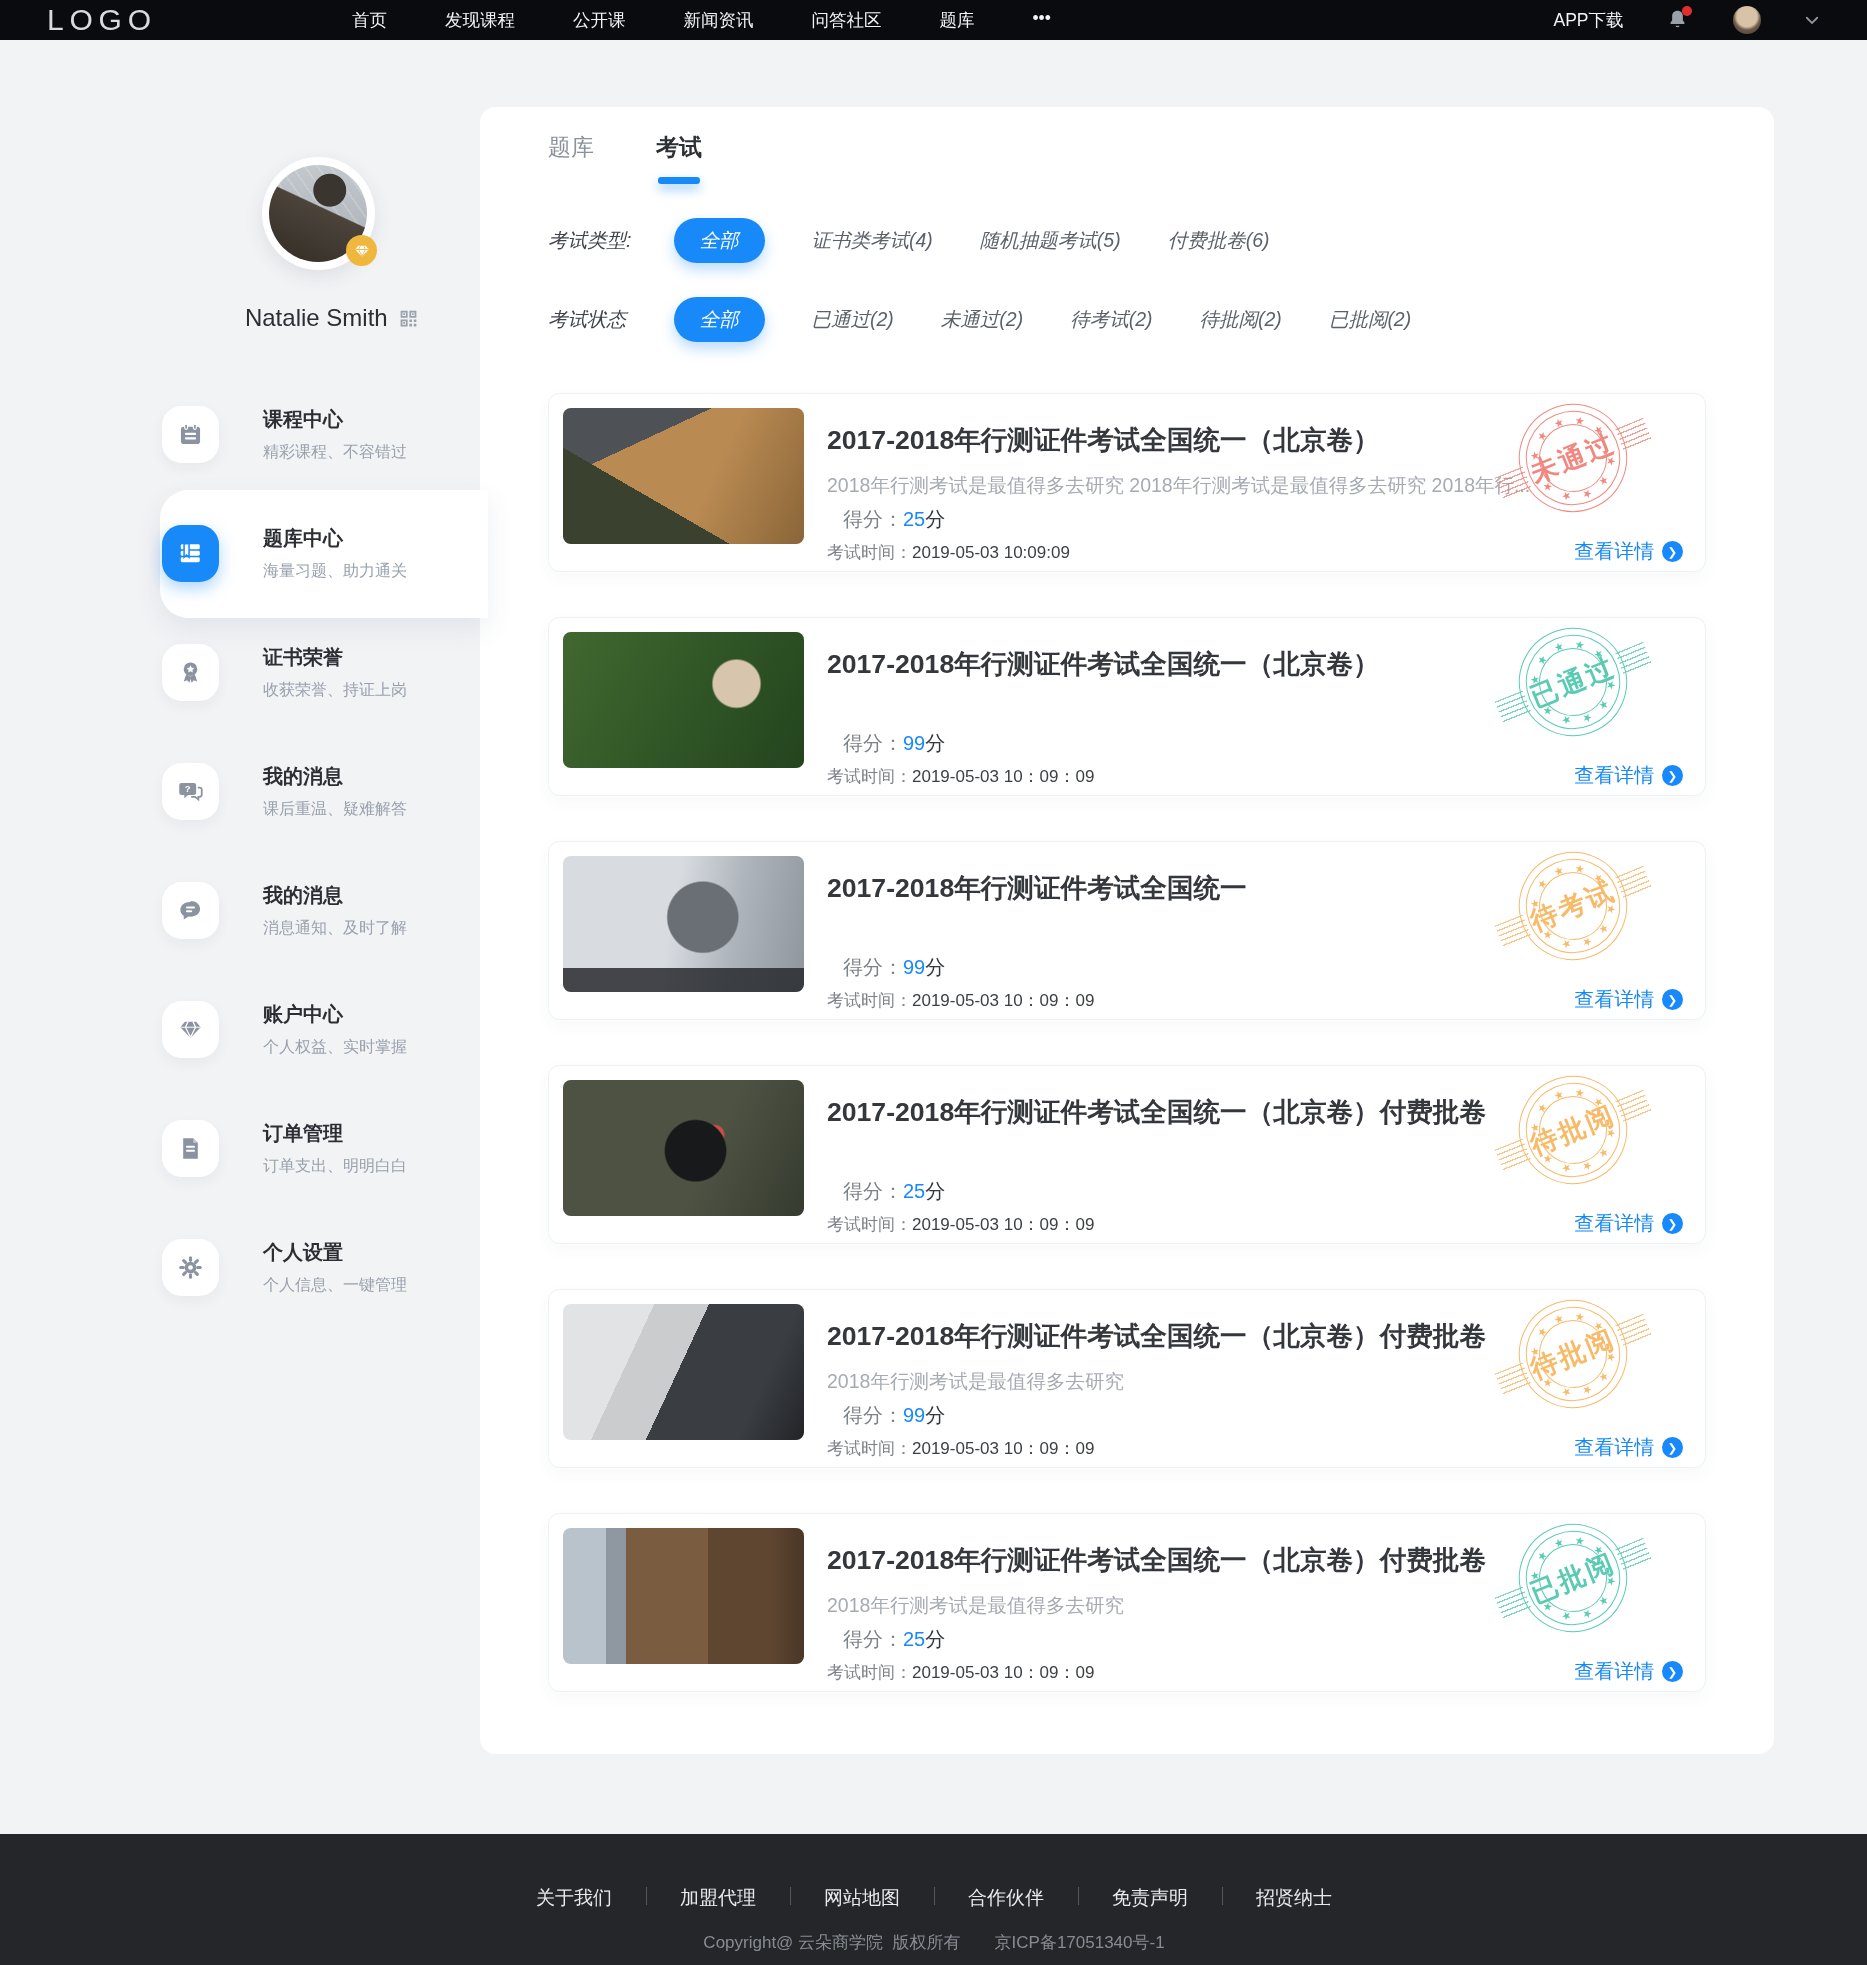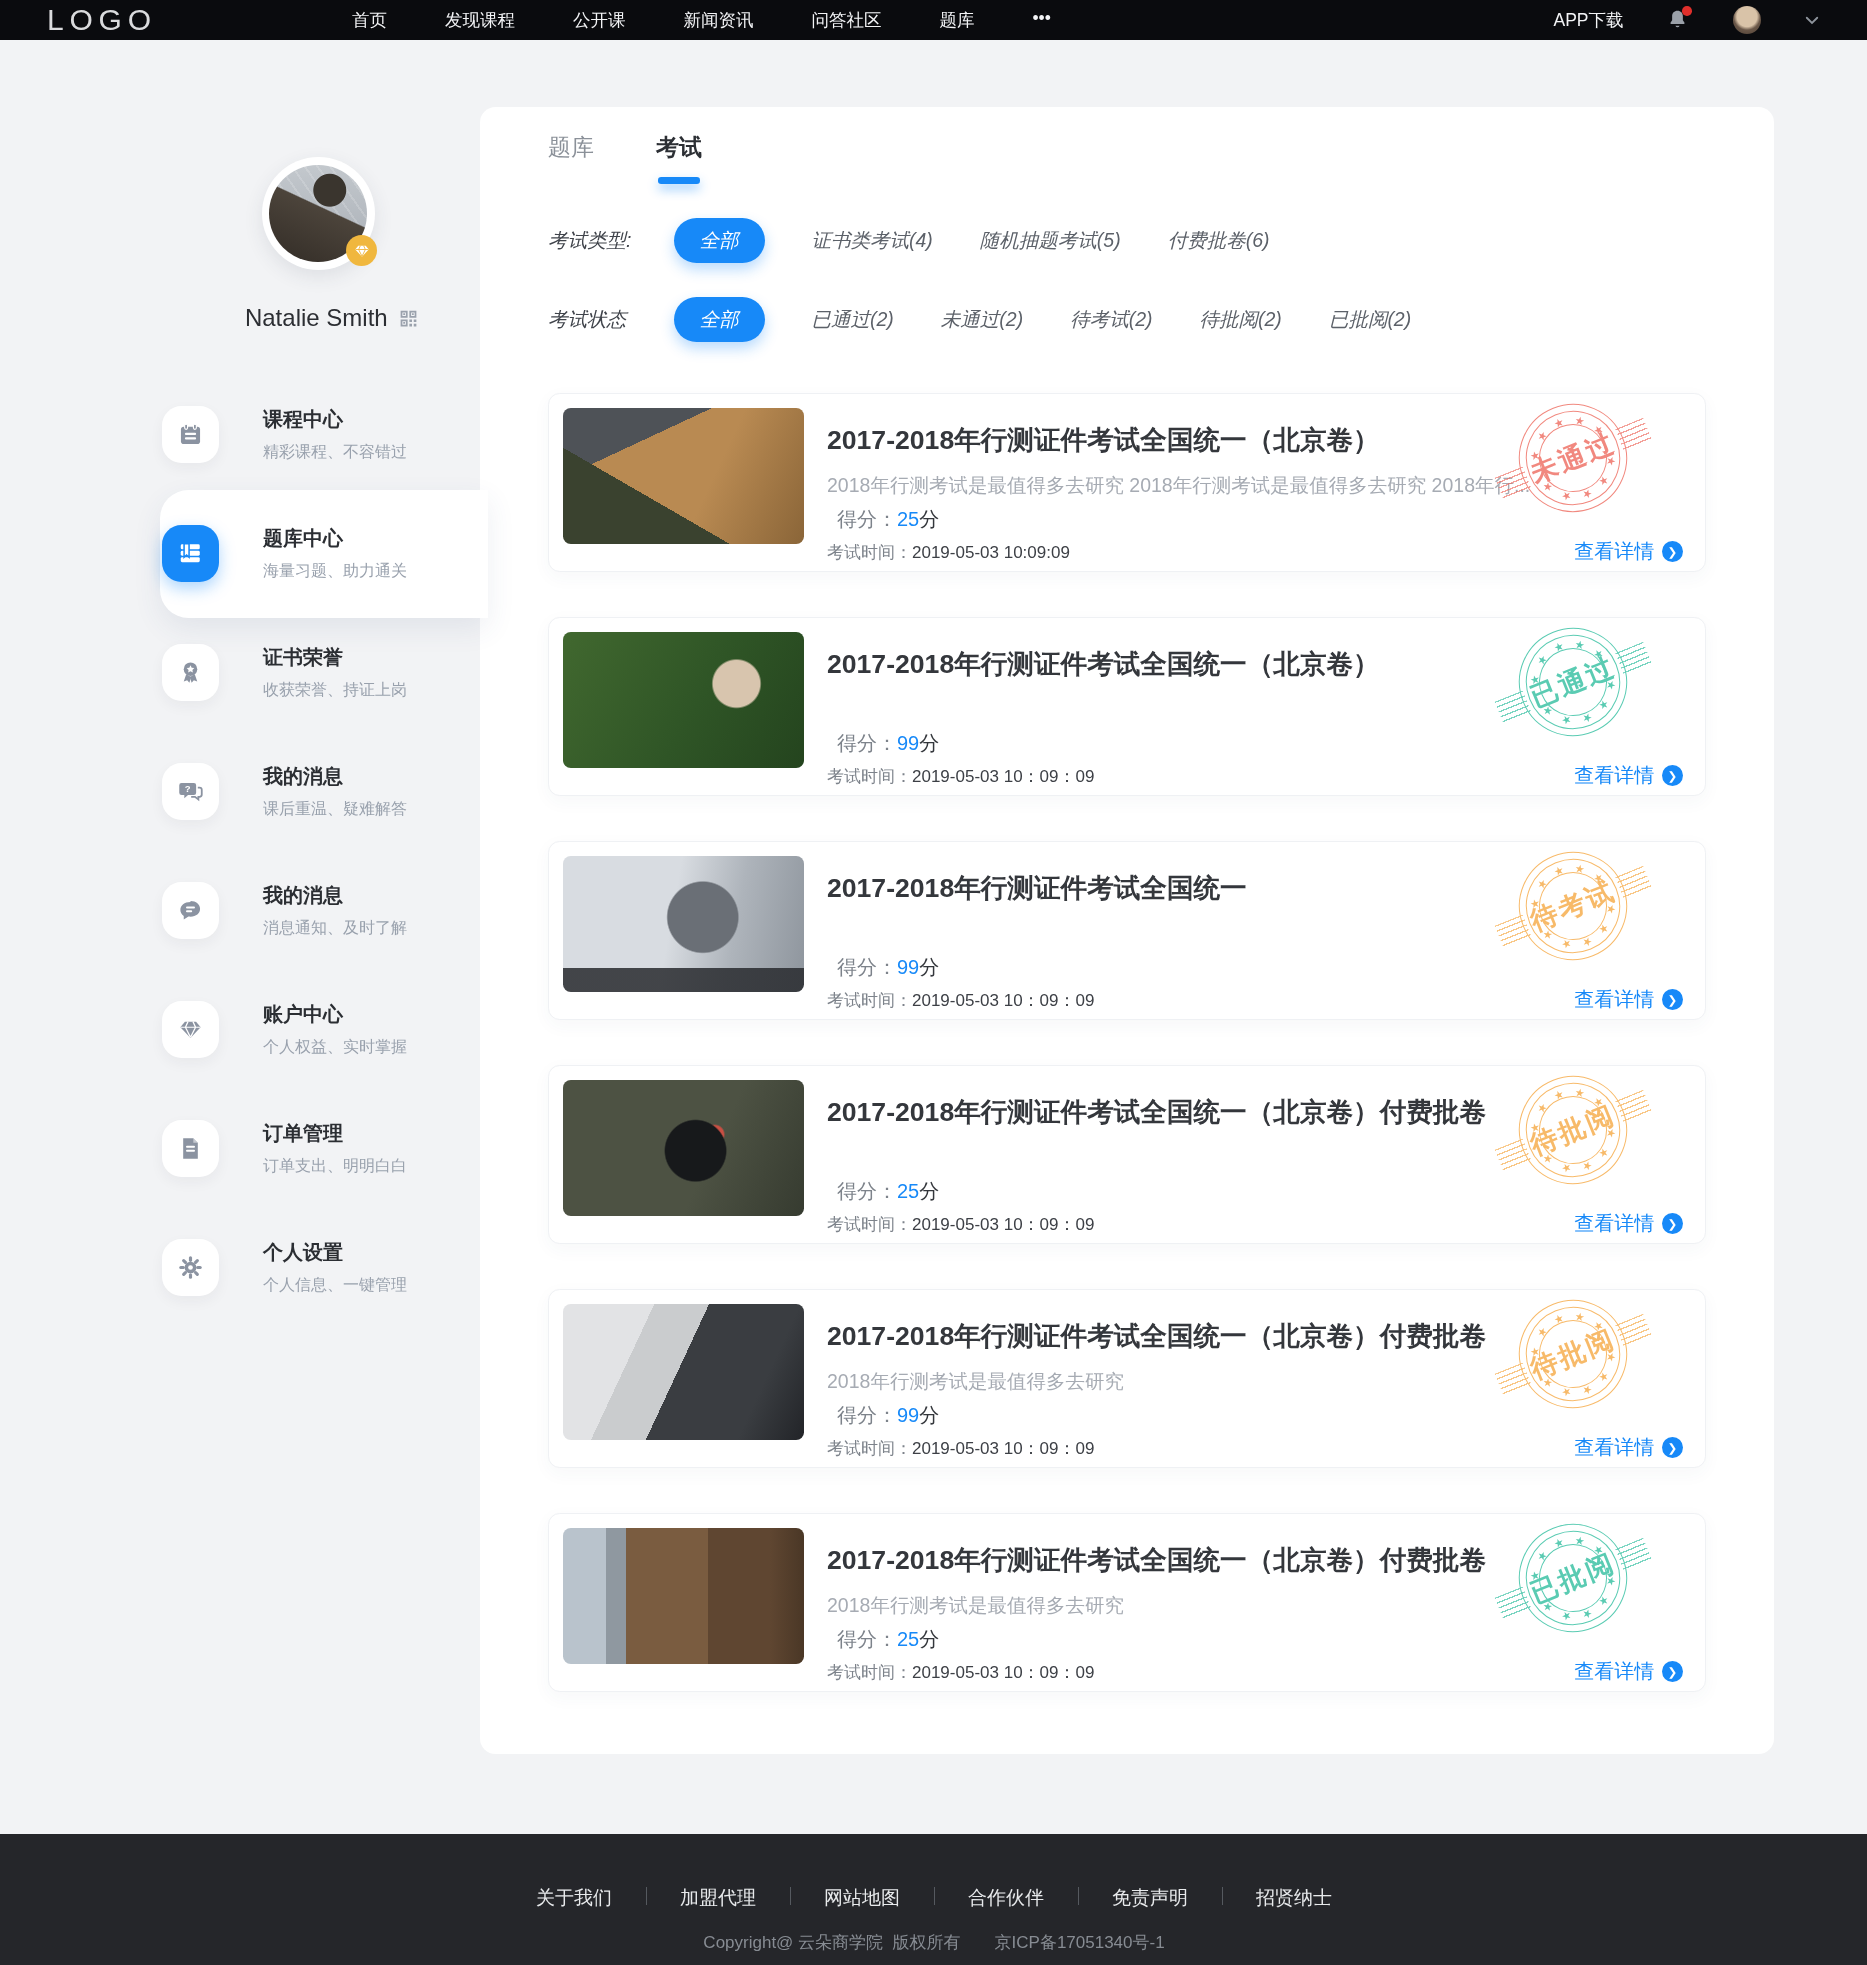--- a/index.html
+++ b/index.html
@@ -76,21 +76,21 @@
 
   
   .card-list { margin:51px 68px 0 68px; }
   .card { position:relative; height:179px; background:#fff; border:0.6px solid #eff1f4;
           border-radius:11.7px; box-shadow:0 5.2px 18px rgba(60,70,90,.04); margin-bottom:45px; }
   .thumb { position:absolute; left:14.3px; top:14.3px; width:241px; height:136px; border-radius:7.8px; }
   .c-title { position:absolute; left:278px; top:28.5px; font-size:26.6px; font-weight:600;
              color:#34373c; white-space:nowrap; }
   .c-desc { position:absolute; left:278px; top:78px; font-size:19.5px; color:#a6abb3;
             white-space:nowrap; }
-  .c-score { position:absolute; left:288px; top:112px; font-size:20px; }
+  .c-score { position:absolute; left:294px; top:112px; font-size:20px; }
   .c-time  { position:absolute; left:278px; top:147px; font-size:17px; }
   .lbl { color:#7d838b; }
   .score-val { color:#1789f8; }
   .score-unit { color:#34373c; }
   .time-val { color:#3d4046; }
   .c-detail { position:absolute; right:22px; top:144px; display:flex; align-items:center;
               gap:7.8px; color:#1789f8; font-size:20px; cursor:pointer; }
   .arrow-circle { width:21px; height:21px; border-radius:50%; background:#1789f8; color:#fff;
       font-size:11.7px; line-height:21px; text-align:center; }
 

